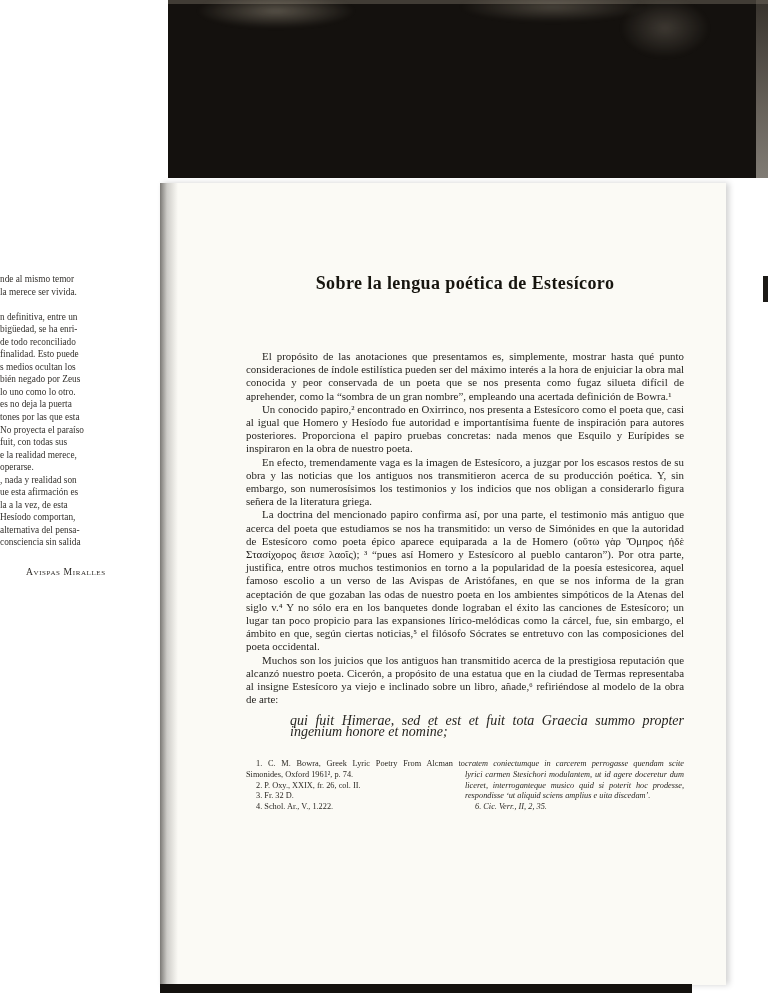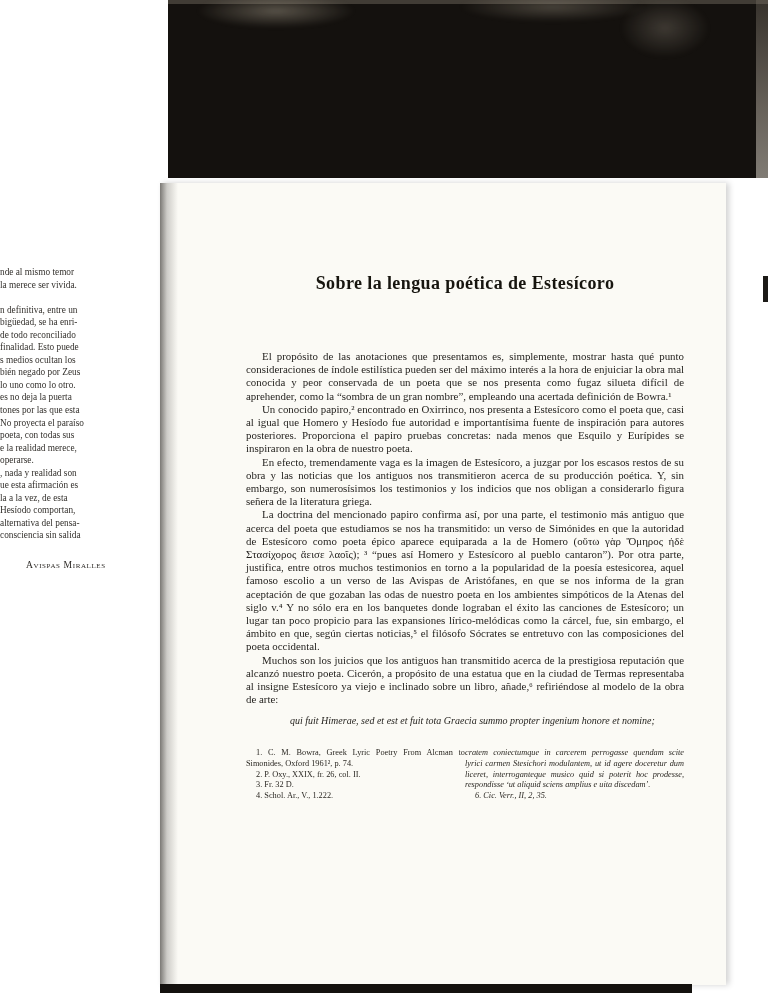--- a/index.html
+++ b/index.html
@@ -32,21 +32,21 @@
   .streak-3 { left: 452px; top: -2px; width: 90px; height: 60px;
     background: radial-gradient(ellipse at center, rgba(170,160,145,0.28), rgba(170,160,145,0) 70%); }
   .band-right-edge {
     position: absolute; right: 0; top: 0; width: 12px; height: 100%;
     background: linear-gradient(to bottom, rgba(120,112,100,0.35), rgba(170,162,150,0.55) 60%, rgba(200,194,184,0.6));
   }
 
   
   .left-col {
     position: absolute;
-    left: 0; top: 266px; width: 120px;
+    left: 0; top: 273px; width: 120px;
     color: #33302c;
     font-size: 9.3px;
     line-height: 12.55px;
   }
   .frag-line { min-height: 12.55px; white-space: nowrap; overflow: hidden; }
   .signature {
     margin-top: 17px;
     padding-left: 26px;
     font-variant: small-caps;
     letter-spacing: 0.6px;
@@ -81,21 +81,21 @@
     font-weight: bold;
     letter-spacing: 0.4px;
     color: #17150f;
   }
 
   .body-text { text-align: justify; font-size: 10.9px; line-height: 13.2px; }
   .para { text-indent: 16px; text-align: justify; }
 
   .quote {
     margin: 9px 0 0 44px;
-    font-size: 10px;
+    font-size: 14px;
     line-height: 11px;
     font-style: italic;
     text-align: justify;
     color: #262420;
   }
 
   .footnotes {
     display: flex;
     margin-top: 22px;
     font-size: 8.3px;
@@ -138,21 +138,21 @@
       <div class="frag-line">n definitiva, entre un</div>
       <div class="frag-line">bigüedad, se ha enri-</div>
       <div class="frag-line">de todo reconciliado</div>
       <div class="frag-line">finalidad. Esto puede</div>
       <div class="frag-line">s medios ocultan los</div>
       <div class="frag-line">bién negado por Zeus</div>
       <div class="frag-line">lo uno como lo otro.</div>
       <div class="frag-line">es no deja la puerta</div>
       <div class="frag-line">tones por las que esta</div>
       <div class="frag-line">No proyecta el paraíso</div>
-      <div class="frag-line">poeta, con todas sus</div>
+      <div class="frag-line">fuit, con todas sus</div>
       <div class="frag-line">e la realidad merece,</div>
       <div class="frag-line">operarse.</div>
       <div class="frag-line">, nada y realidad son</div>
       <div class="frag-line">ue esta afirmación es</div>
       <div class="frag-line">la a la vez, de esta</div>
       <div class="frag-line">Hesíodo comportan,</div>
       <div class="frag-line">alternativa del pensa-</div>
       <div class="frag-line">consciencia sin salida</div>
     </div>
   <div class="signature">Avispas Miralles</div>

